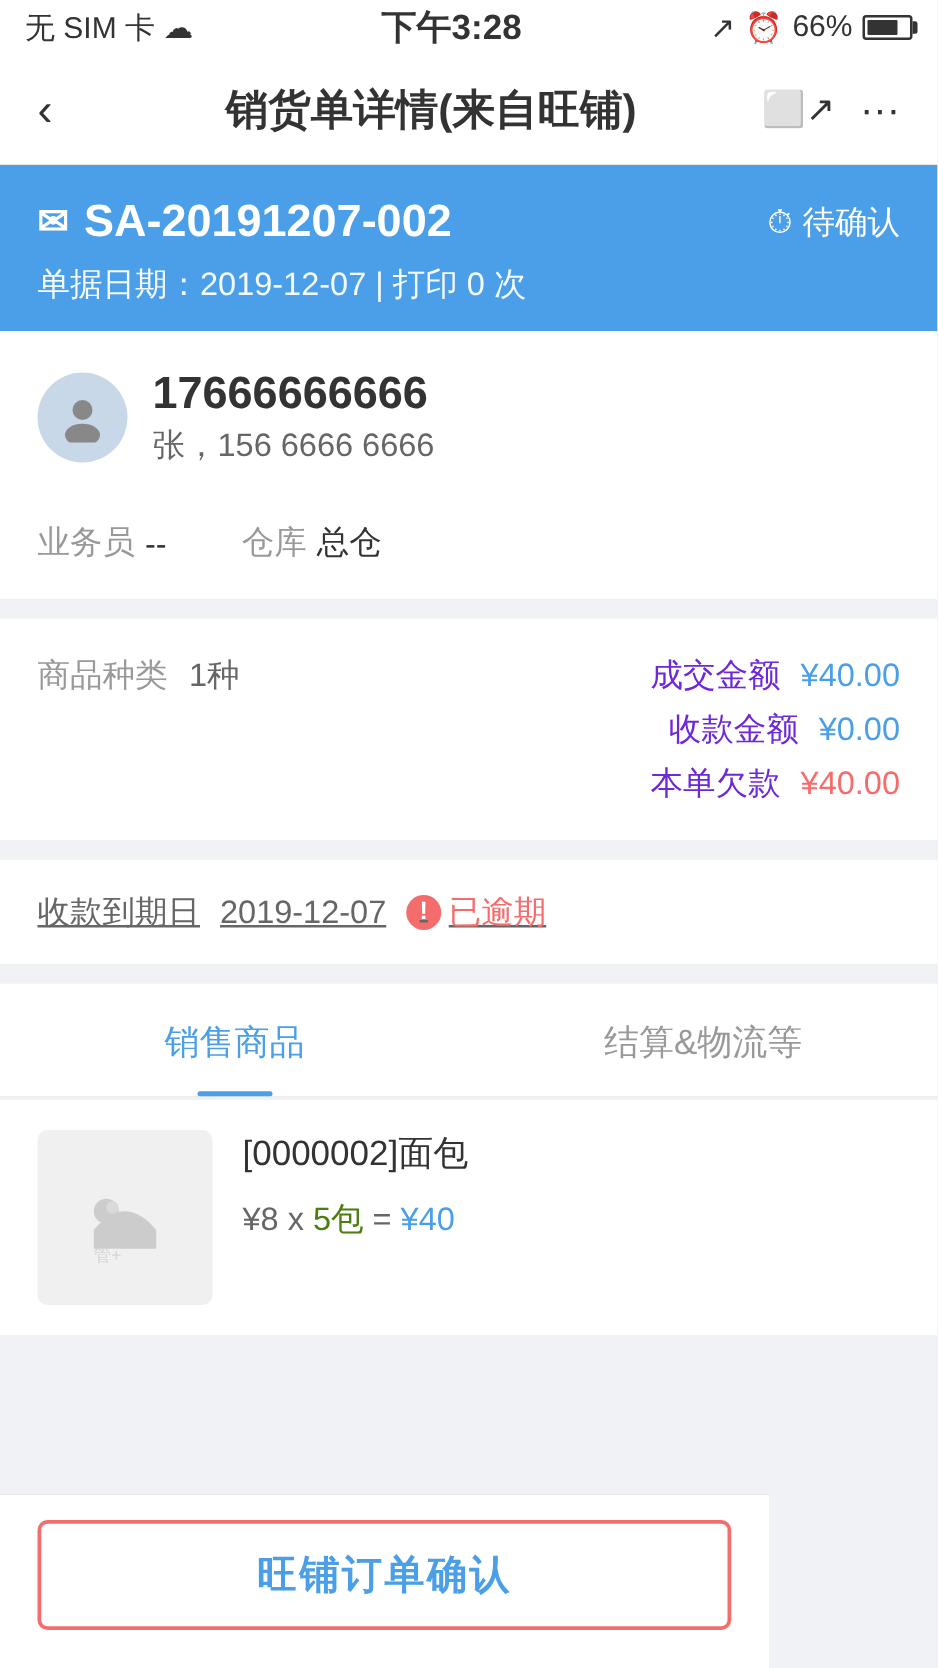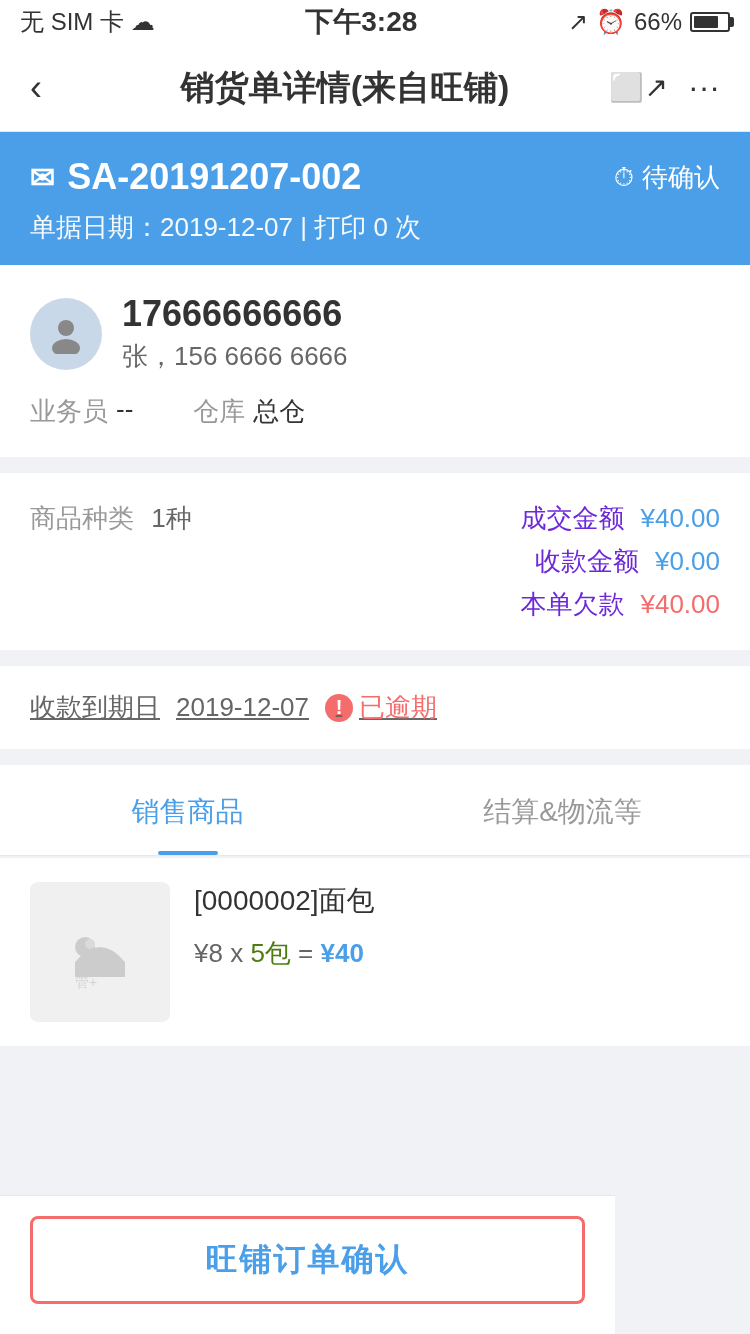--- a/index.html
+++ b/index.html
@@ -131,21 +131,21 @@
     
     .customer-card {
       background: #fff;
       padding: 28px 30px;
       margin-bottom: 16px;
     }
     .customer-top {
       display: flex;
       align-items: center;
       gap: 20px;
-      margin-bottom: 20px;
+      margin-bottom: 30px;
     }
     .customer-avatar {
       width: 72px;
       height: 72px;
       border-radius: 50%;
       background: #c8d8e8;
       display: flex;
       align-items: center;
       justify-content: center;
       flex-shrink: 0;
@@ -165,21 +165,21 @@
       color: #666;
       margin-top: 4px;
     }
     .customer-meta {
       display: flex;
       gap: 60px;
       font-size: 26px;
       color: #666;
       margin-top: 8px;
     }
-    .meta-item { display: flex; align-items: flex-start; gap: 8px; }
+    .meta-item { display: flex; align-items: flex-end; gap: 8px; margin-top: 12px; }
     .meta-label { color: #999; }
     .meta-value { color: #333; }
 
     
     .summary-card {
       background: #fff;
       padding: 28px 30px;
       margin-bottom: 16px;
       display: flex;
       align-items: flex-start;
@@ -302,21 +302,21 @@
       font-size: 28px;
       color: #333;
       margin-bottom: 16px;
       font-weight: 500;
     }
     .product-price {
       font-size: 26px;
       color: #666;
     }
     .price-qty { color: #4d7c0f; }
-    .price-total { color: #4a9fe8; font-weight: 700; }
+    .price-total { color: #4a9fe8; font-weight: 400; }
 
     
     .content-area {
       background: #f0f2f5;
       min-height: 300px;
       padding-bottom: 140px;
     }
 
     
     .bottom-bar {

